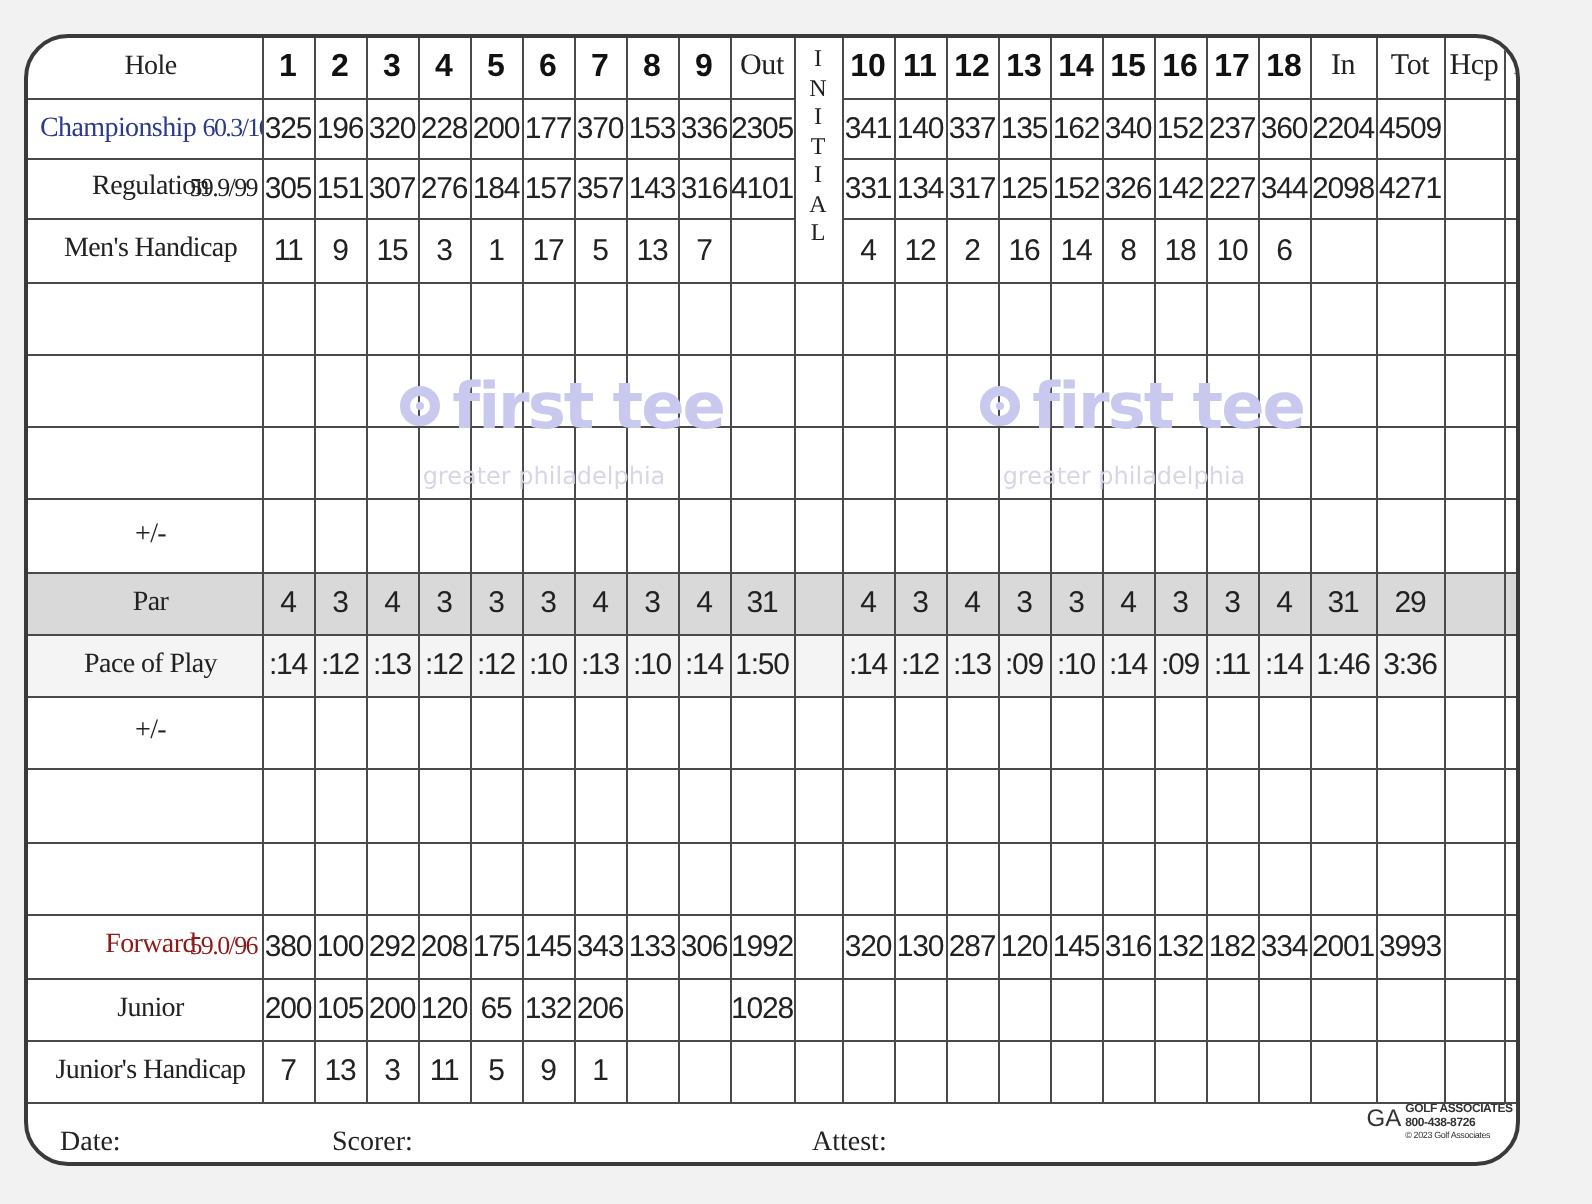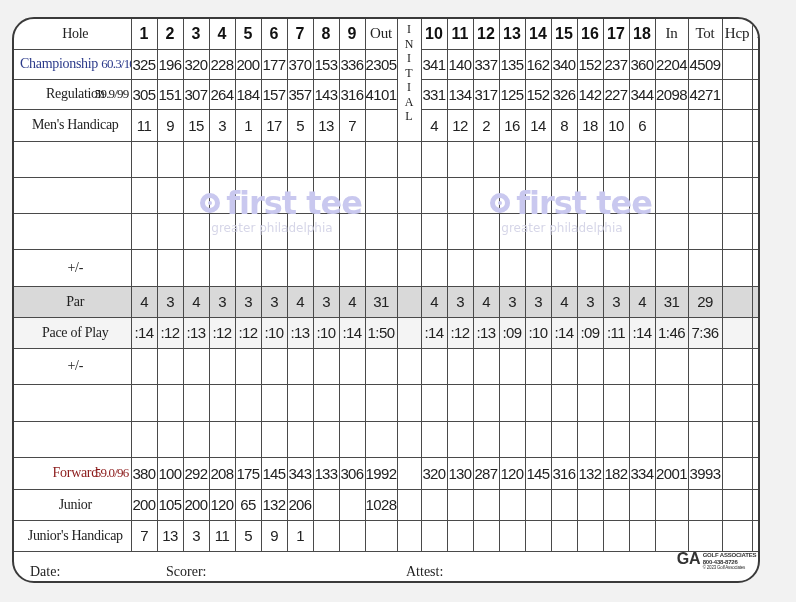--- a/index.html
+++ b/index.html
@@ -47,25 +47,25 @@
   .footer {
     position: absolute; left: 0; top: 531px; width: 768px; height: 33px;
     font-family: "Liberation Serif", serif; font-size: 14px; color: #222;
   }
   .footer .f { position: absolute; top: 14px; }
   .watermark {
     position: absolute; pointer-events: none; text-align: center; color: #c9c8ef;
     font-family: "DejaVu Sans", sans-serif;
   }
   .watermark .wm-main { font-size: 32px; font-weight: bold; letter-spacing: -1px; line-height: 32px; display: flex; align-items: center; justify-content: flex-end; gap: 6px; }
-  .watermark .wm-sub { font-size: 12px; color: #d6d6e8; margin-top: 2px; letter-spacing: 0; }
+  .watermark .wm-sub { font-size: 12px; color: #d6d6e8; margin-top: 12px; letter-spacing: 0; }
   .wm-ring { width: 20px; height: 20px; border: 5px solid #c9c8ef; border-radius: 50%; box-sizing: border-box; position: relative; }
   .wm-ring::after { content: ""; position: absolute; left: 3px; top: 3px; width: 4px; height: 4px; background: #c9c8ef; border-radius: 50%; }
   .ga-logo { position: absolute; right: 14px; top: 2px; display: flex; align-items: flex-start; gap: 2px; font-family: "Liberation Sans", sans-serif; color: #333; }
-  .ga-mark { font-size: 16px; font-weight: bold; line-height: 14px; }
+  .ga-mark { font-size: 12px; font-weight: normal; line-height: 14px; }
   .ga-text { font-size: 6px; line-height: 6.5px; font-weight: bold; letter-spacing: -0.2px; }
   .ga-copy { font-size: 4.5px; font-weight: normal; }
   .ga-num { font-size: 6px; line-height: 6.5px; font-weight: bold; margin-left: 3px; }
 </style>
 </head>
 <body>
 
 <div class="card">
   <table class="sc">
     <colgroup>
@@ -158,21 +158,21 @@
       <td>4509</td>
       <td></td>
       <td></td>
     </tr>
 
     <tr style="height:30px">
       <td class="lbl"><span>Regulation</span><span class="rating">59.9/99</span></td>
       <td>305</td>
       <td>151</td>
       <td>307</td>
-      <td>264</td>
+      <td>276</td>
       <td>184</td>
       <td>157</td>
       <td>357</td>
       <td>143</td>
       <td>316</td>
       <td>4101</td>
       <td>331</td>
       <td>134</td>
       <td>317</td>
       <td>125</td>
@@ -368,21 +368,21 @@
       <td>:14</td>
       <td>:12</td>
       <td>:13</td>
       <td>:09</td>
       <td>:10</td>
       <td>:14</td>
       <td>:09</td>
       <td>:11</td>
       <td>:14</td>
       <td>1:46</td>
-      <td>7:36</td>
+      <td>3:36</td>
       <td></td>
       <td></td>
     </tr>
 
     <tr style="height:36px">
       <td class="lbl">+/-</td>
       <td></td>
           <td></td>
           <td></td>
           <td></td>

